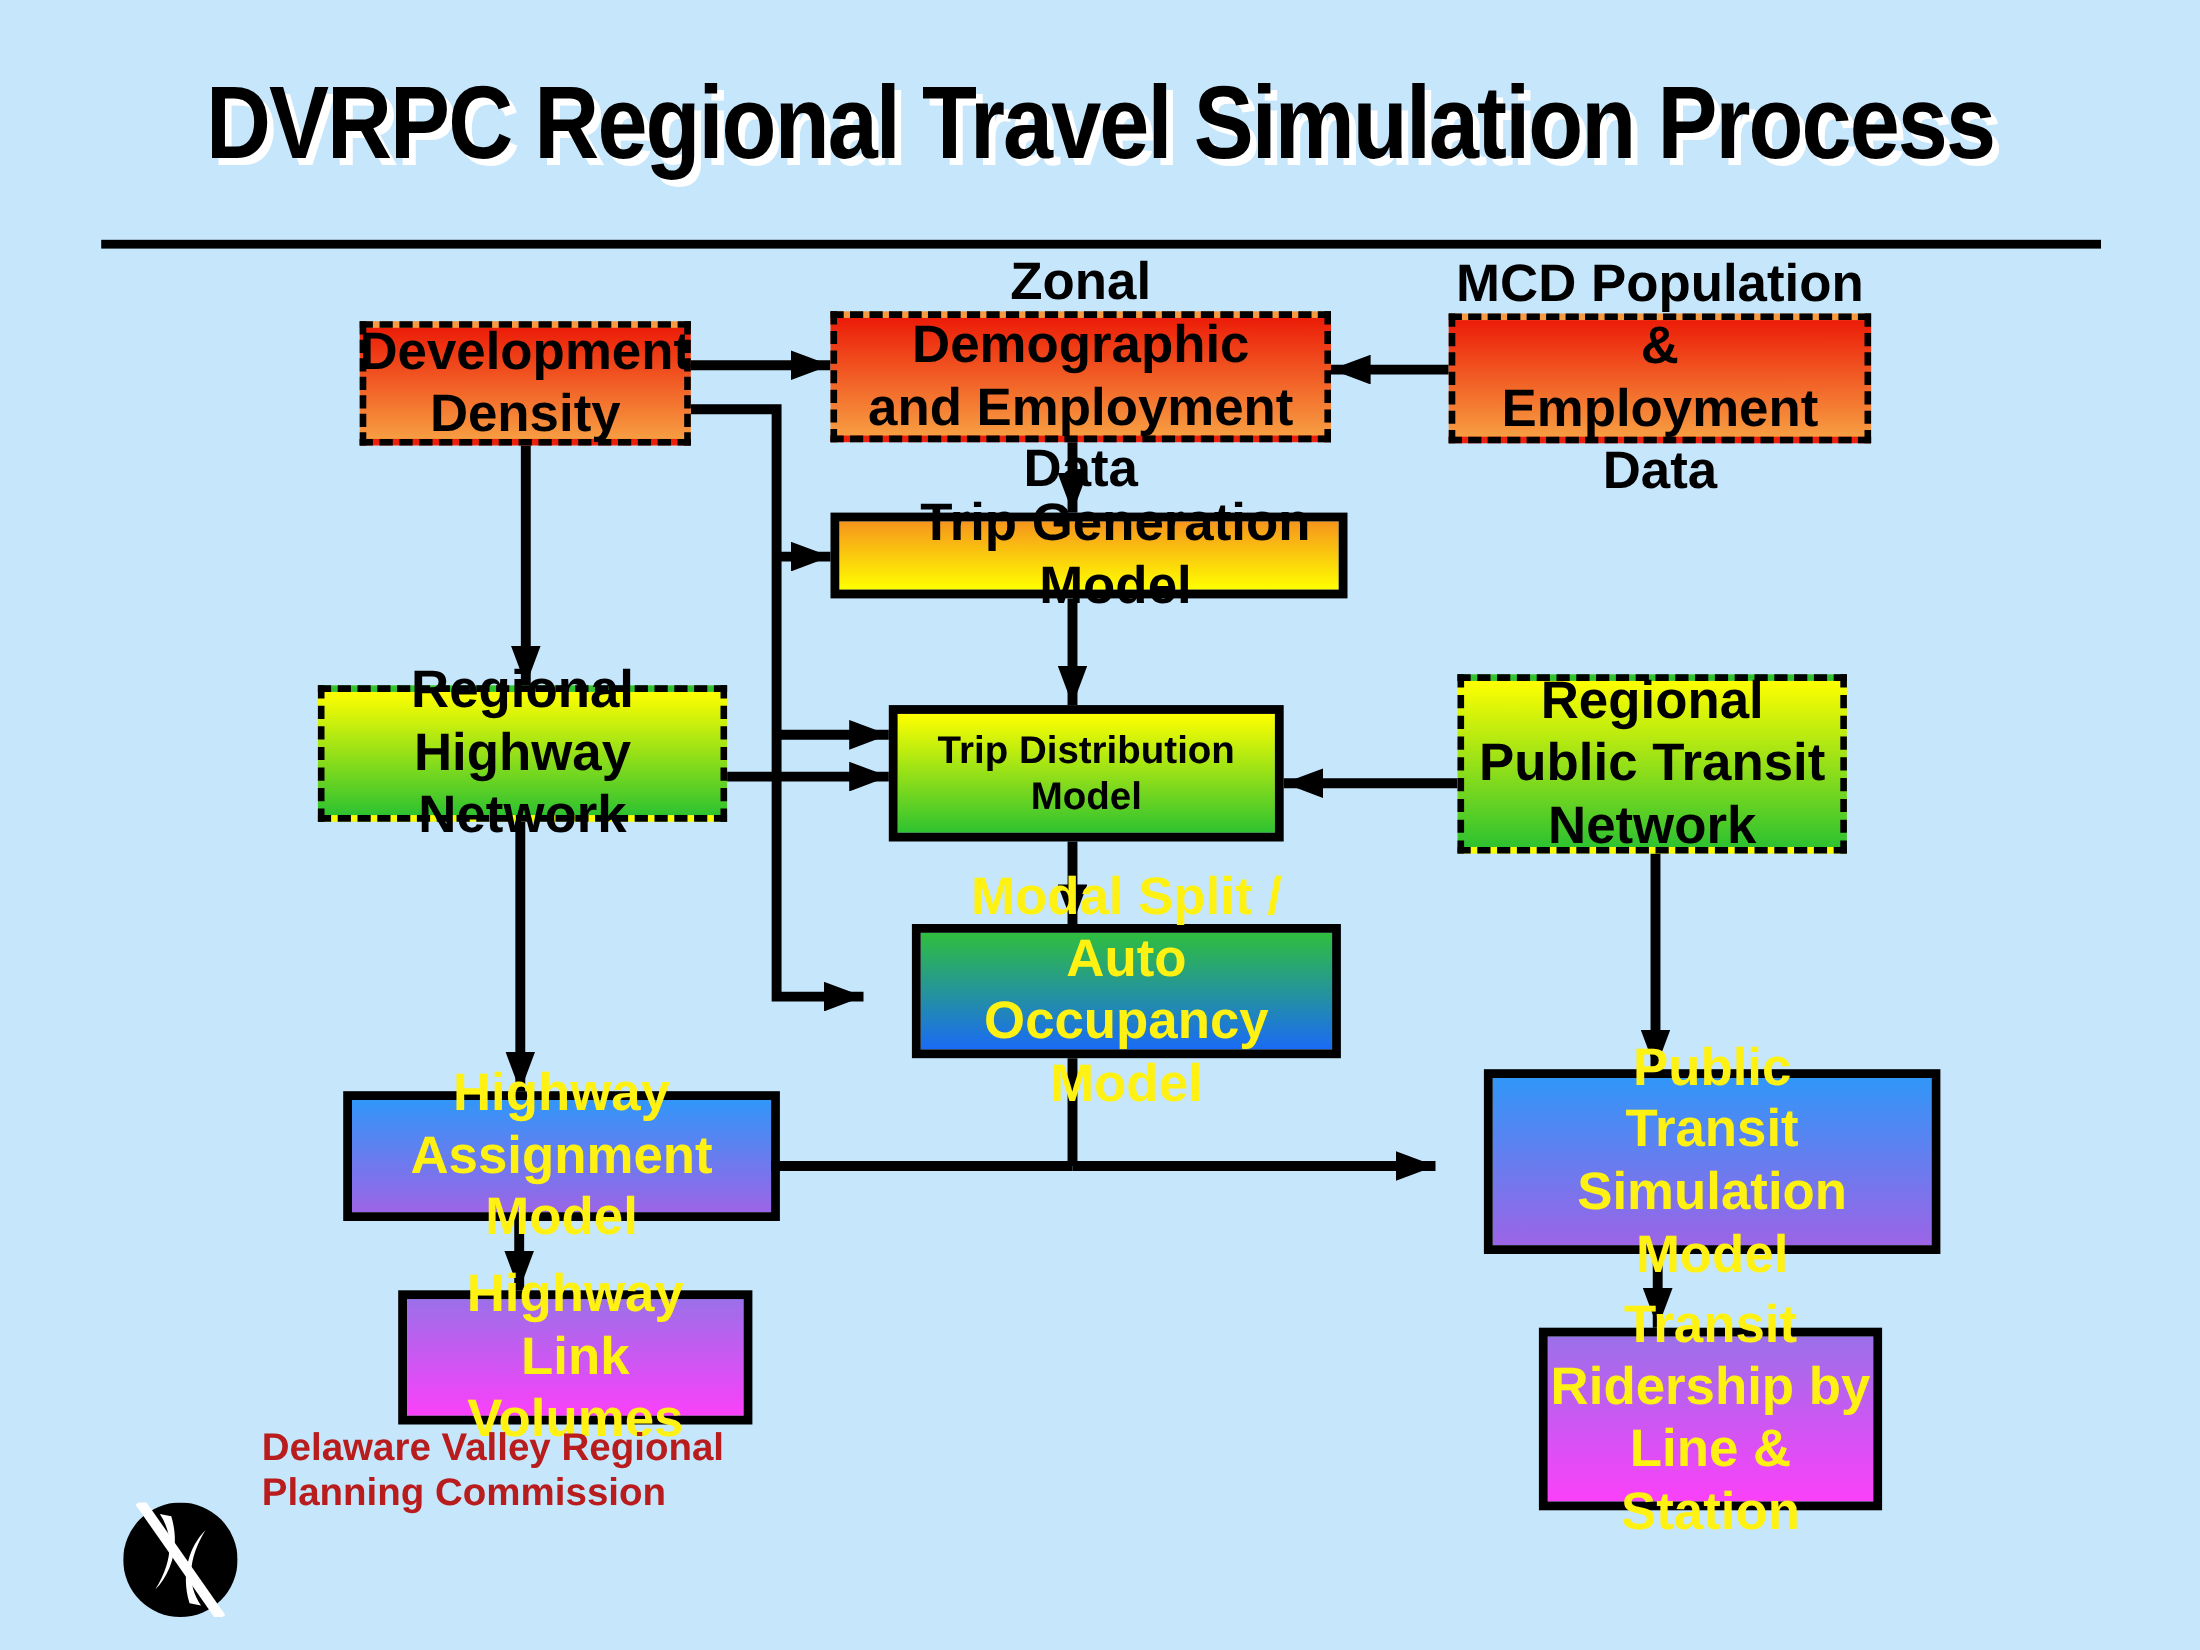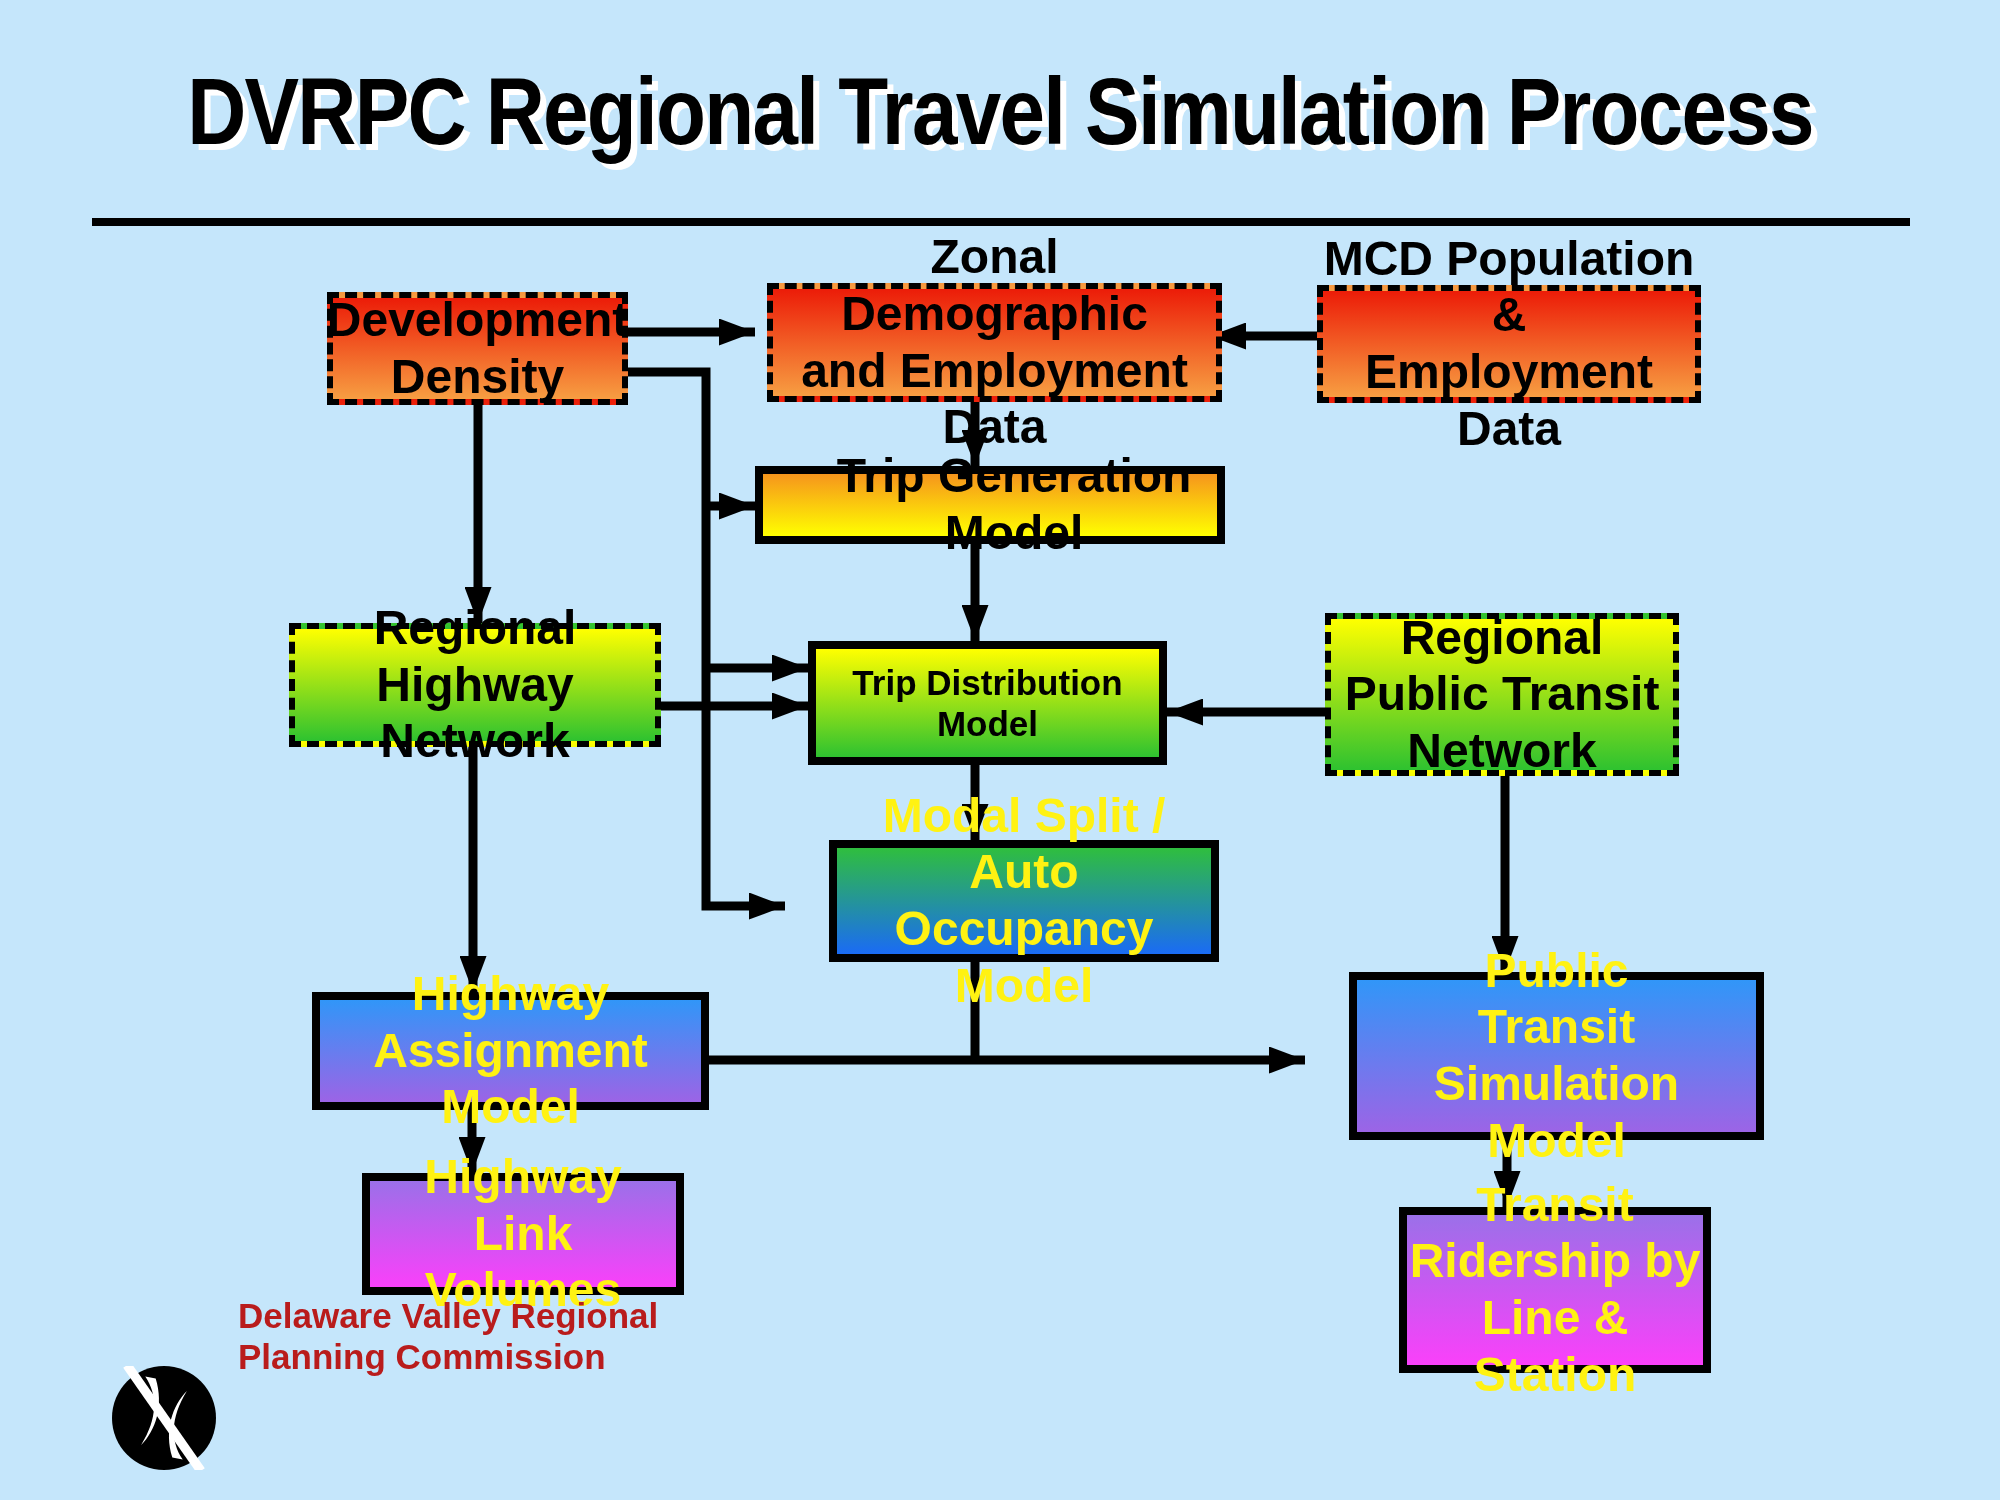--- a/index.html
+++ b/index.html
@@ -82,21 +82,21 @@
       <line x1="473" y1="747" x2="473" y2="992" marker-end="url(#ah)"></line>
       <line x1="1505" y1="776" x2="1505" y2="972" marker-end="url(#ah)"></line>
       <line x1="472" y1="1110" x2="472" y2="1173" marker-end="url(#ah)"></line>
       <line x1="1507" y1="1140" x2="1507" y2="1207" marker-end="url(#ah)"></line>
     </g>
   </svg>
 
   <div class="box dashed g-red t-dark" style="left:327px;top:292px;width:301px;height:113px;">Development
 Density</div>
 
-  <div class="box dashed g-red t-dark" style="left:755px;top:283px;width:455px;height:119px;margin-left:12px;">Zonal Demographic
+  <div class="box dashed g-red t-dark" style="left:755px;top:283px;width:455px;height:119px;">Zonal Demographic
 and Employment Data</div>
 
   <div class="box dashed g-red t-dark" style="left:1317px;top:285px;width:384px;height:118px;">MCD Population &amp;
 Employment Data</div>
 
   <div class="box solid g-orangeyellow t-dark" style="left:755px;top:466px;width:470px;height:78px;padding-left:48px;">Trip Generation Model</div>
 
   <div class="box dashed g-yellowgreen t-dark" style="left:289px;top:623px;width:372px;height:124px;">Regional
 Highway Network</div>
 

